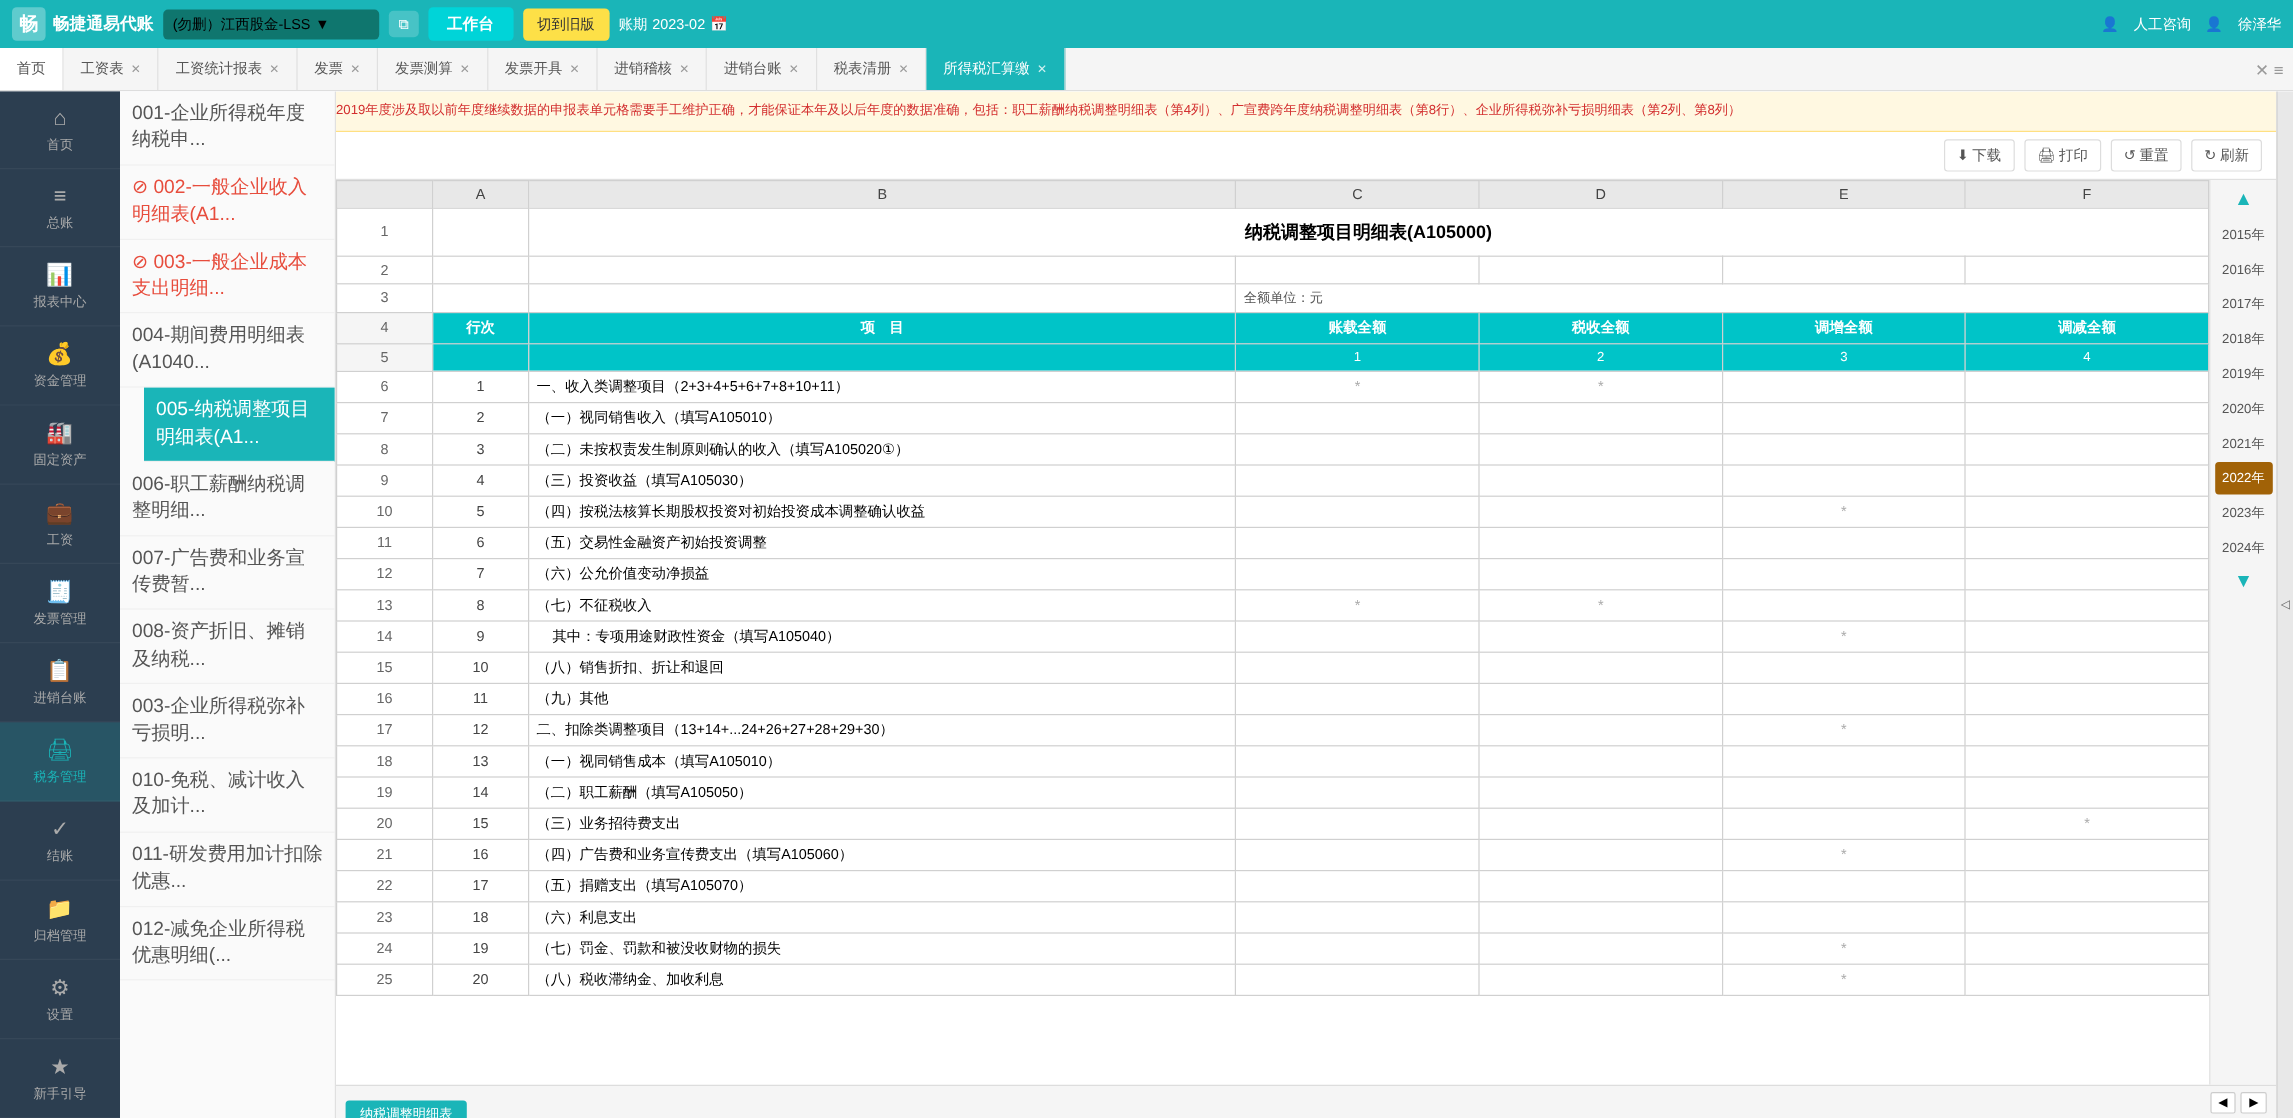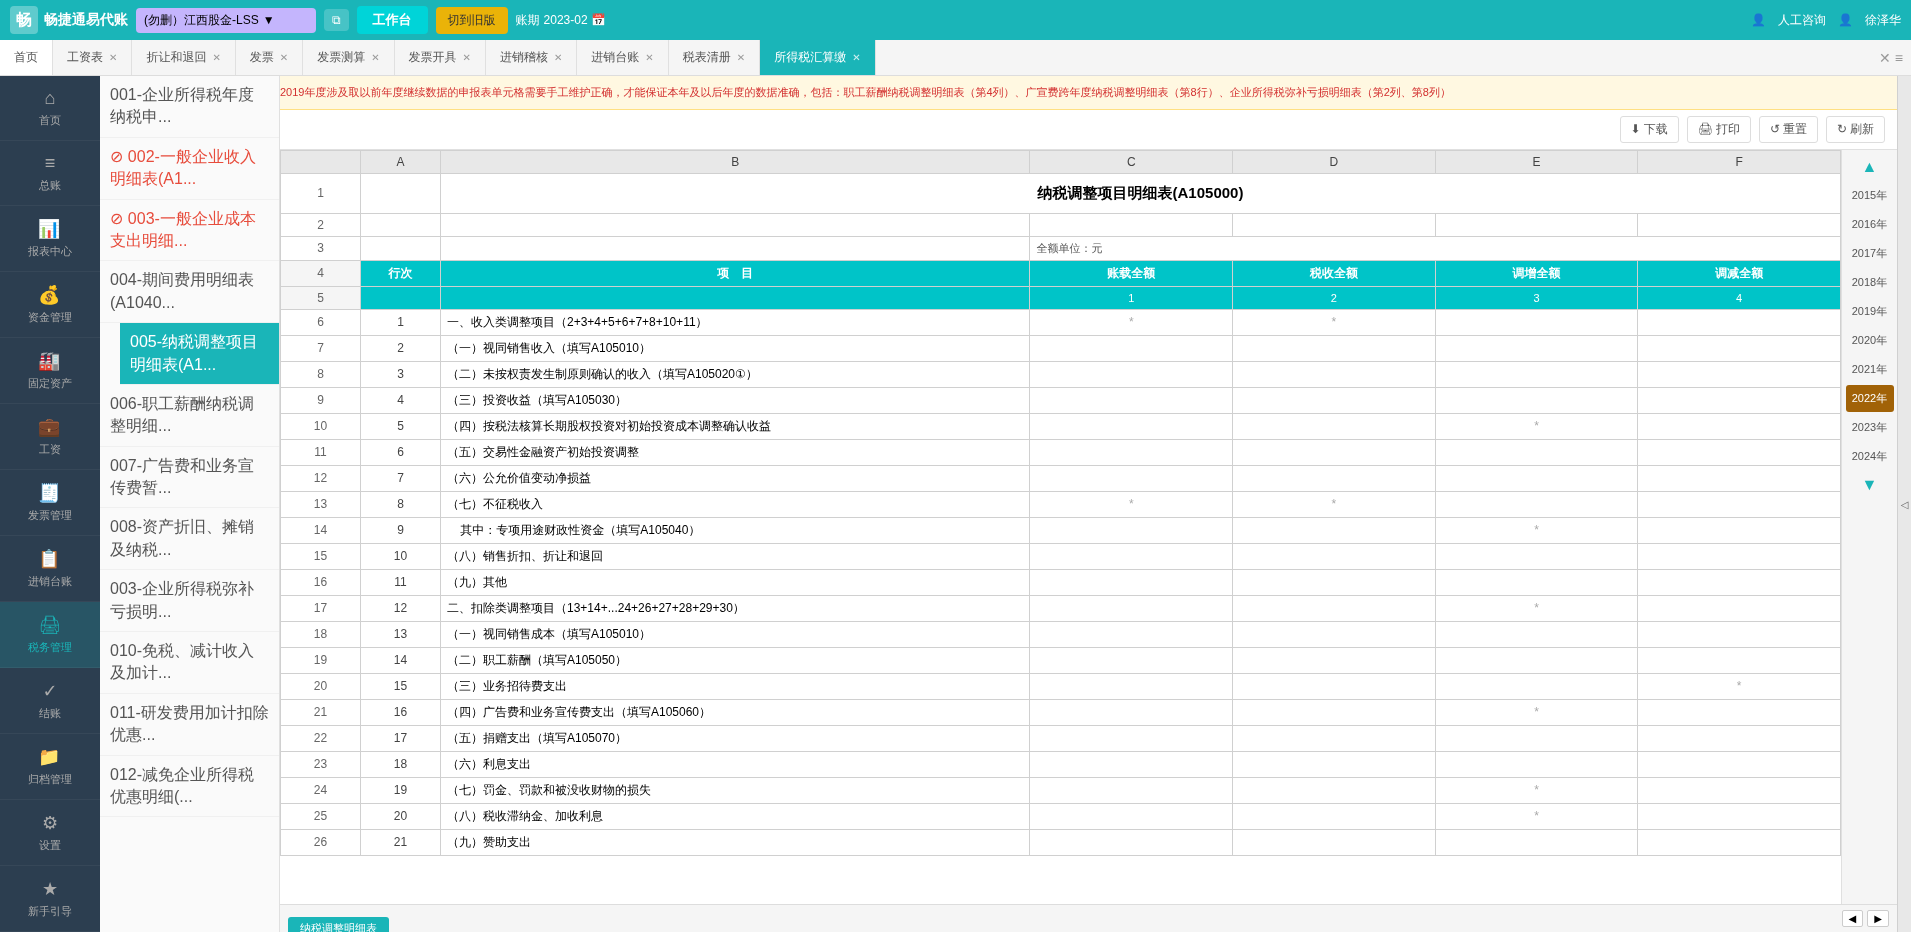--- a/index.html
+++ b/index.html
@@ -2,24 +2,24 @@
 <html><head>
   <meta charset="utf-8">
   <style>
     * { box-sizing: border-box; margin: 0; padding: 0; }
     body { font-family: 'Microsoft YaHei', Arial, sans-serif; font-size: 12px; background: #f0f2f5; display: flex; flex-direction: column; height: 932px; overflow: hidden; }
 
     
     .top-bar { background: #1ab5b8; height: 40px; display: flex; align-items: center; padding: 0 10px; gap: 8px; flex-shrink: 0; }
     .top-bar .logo { color: white; font-size: 14px; font-weight: bold; display: flex; align-items: center; gap: 6px; }
     .top-bar .logo-icon { width: 28px; height: 28px; background: rgba(255,255,255,0.3); border-radius: 4px; display: flex; align-items: center; justify-content: center; color: white; font-size: 16px; }
-    .top-bar .company-select { background: #c4b5fd; border: none; border-radius: 4px; padding: 4px 8px; font-size: 12px; display: flex; align-items: center; gap: 4px; cursor: pointer; min-width: 180px; }
+    .top-bar .company-select { background: #0f766e; border: none; border-radius: 4px; padding: 4px 8px; font-size: 12px; display: flex; align-items: center; gap: 4px; cursor: pointer; min-width: 180px; }
     .top-bar .icon-btn { background: rgba(255,255,255,0.2); border: none; border-radius: 4px; padding: 4px 8px; color: white; cursor: pointer; font-size: 12px; }
     .top-bar .workbench-btn { background: #00d4d8; border: none; border-radius: 4px; padding: 5px 16px; color: white; cursor: pointer; font-size: 13px; font-weight: bold; }
-    .top-bar .old-version-btn { background: #eab308; border: none; border-radius: 4px; padding: 5px 12px; color: #333; cursor: pointer; font-size: 12px; }
+    .top-bar .old-version-btn { background: #fde047; border: none; border-radius: 4px; padding: 5px 12px; color: #333; cursor: pointer; font-size: 12px; }
     .top-bar .period { color: white; font-size: 12px; display: flex; align-items: center; gap: 4px; }
     .top-bar .spacer { flex: 1; }
     .top-bar .user-area { display: flex; align-items: center; gap: 12px; color: white; font-size: 12px; cursor: pointer; }
 
     
     .tab-bar { background: #f5f5f5; height: 36px; display: flex; align-items: center; padding: 0; border-bottom: 1px solid #ddd; flex-shrink: 0; overflow: hidden; }
     .tab-item { padding: 0 14px; height: 36px; display: flex; align-items: center; gap: 6px; cursor: pointer; font-size: 12px; color: #555; border-right: 1px solid #e0e0e0; white-space: nowrap; }
     .tab-item:first-child { background: #fff; }
     .tab-item.active { background: #1ab5b8; color: white; }
     .tab-item .tab-close { font-size: 10px; color: #999; cursor: pointer; }
@@ -115,21 +115,21 @@
 
 <div class="tab-bar">
   <div class="tab-item">
     <span>首页</span>
   </div>
   <div class="tab-item">
     <span>工资表</span>
     <span class="tab-close">✕</span>
   </div>
   <div class="tab-item">
-    <span>折让和退回</span>
+    <span>工资统计报表</span>
     <span class="tab-close">✕</span>
   </div>
   <div class="tab-item">
     <span>发票</span>
     <span class="tab-close">✕</span>
   </div>
   <div class="tab-item">
     <span>发票测算</span>
     <span class="tab-close">✕</span>
   </div>
@@ -518,29 +518,20 @@
               </tr>
               <tr class="data-row">
                 <td class="row-header">25</td>
                 <td class="hang-num">20</td>
                 <td class="item-col">（八）税收滞纳金、加收利息</td>
                 <td class="num-col"></td>
                 <td class="num-col"></td>
                 <td class="num-col star-cell">*</td>
                 <td class="num-col"></td>
               </tr>
-              <tr class="data-row">
-                <td class="row-header">26</td>
-                <td class="hang-num">21</td>
-                <td class="item-col">（九）赞助支出</td>
-                <td class="num-col"></td>
-                <td class="num-col"></td>
-                <td class="num-col"></td>
-                <td class="num-col"></td>
-              </tr>
             </tbody>
           </table>
         </div>
 
         <div class="year-panel">
           <div class="year-nav">▲</div>
           <div class="year-btn">2015年</div>
           <div class="year-btn">2016年</div>
           <div class="year-btn">2017年</div>
           <div class="year-btn">2018年</div>

